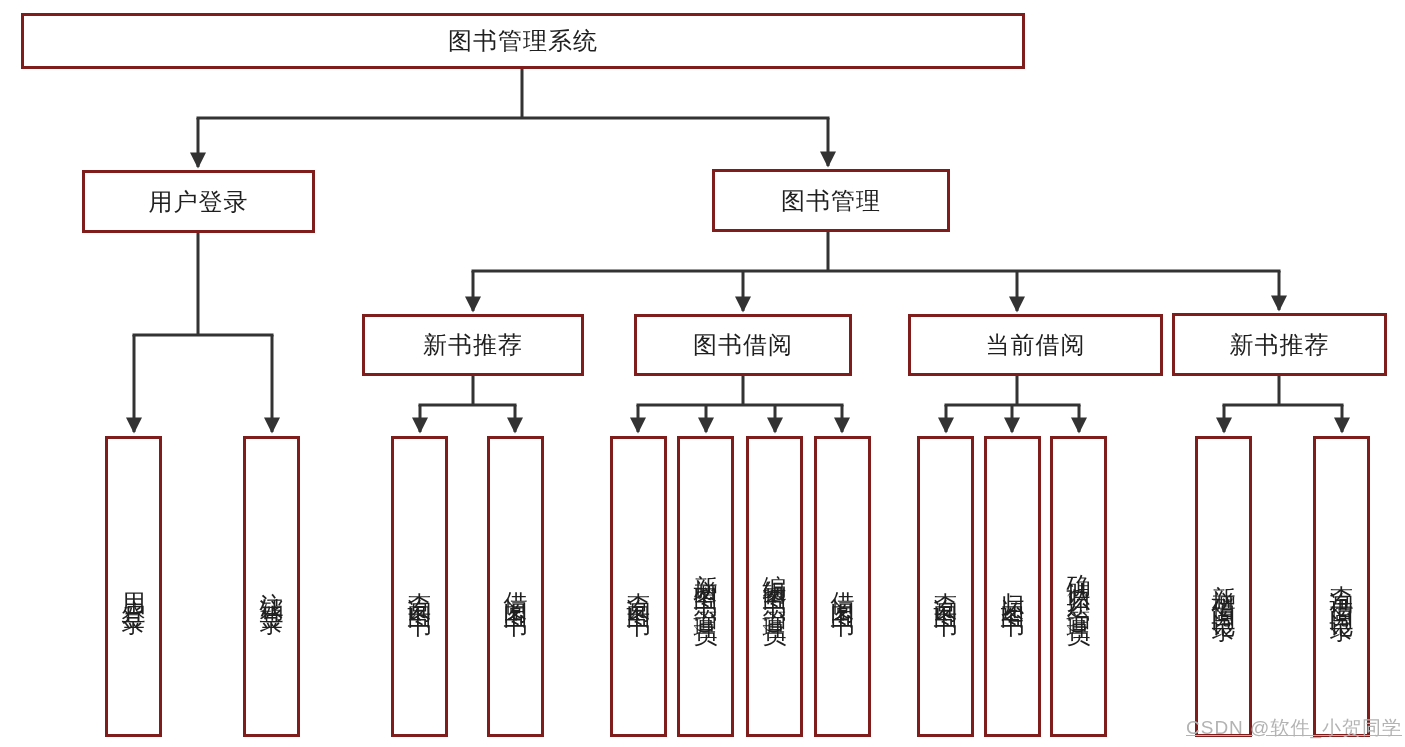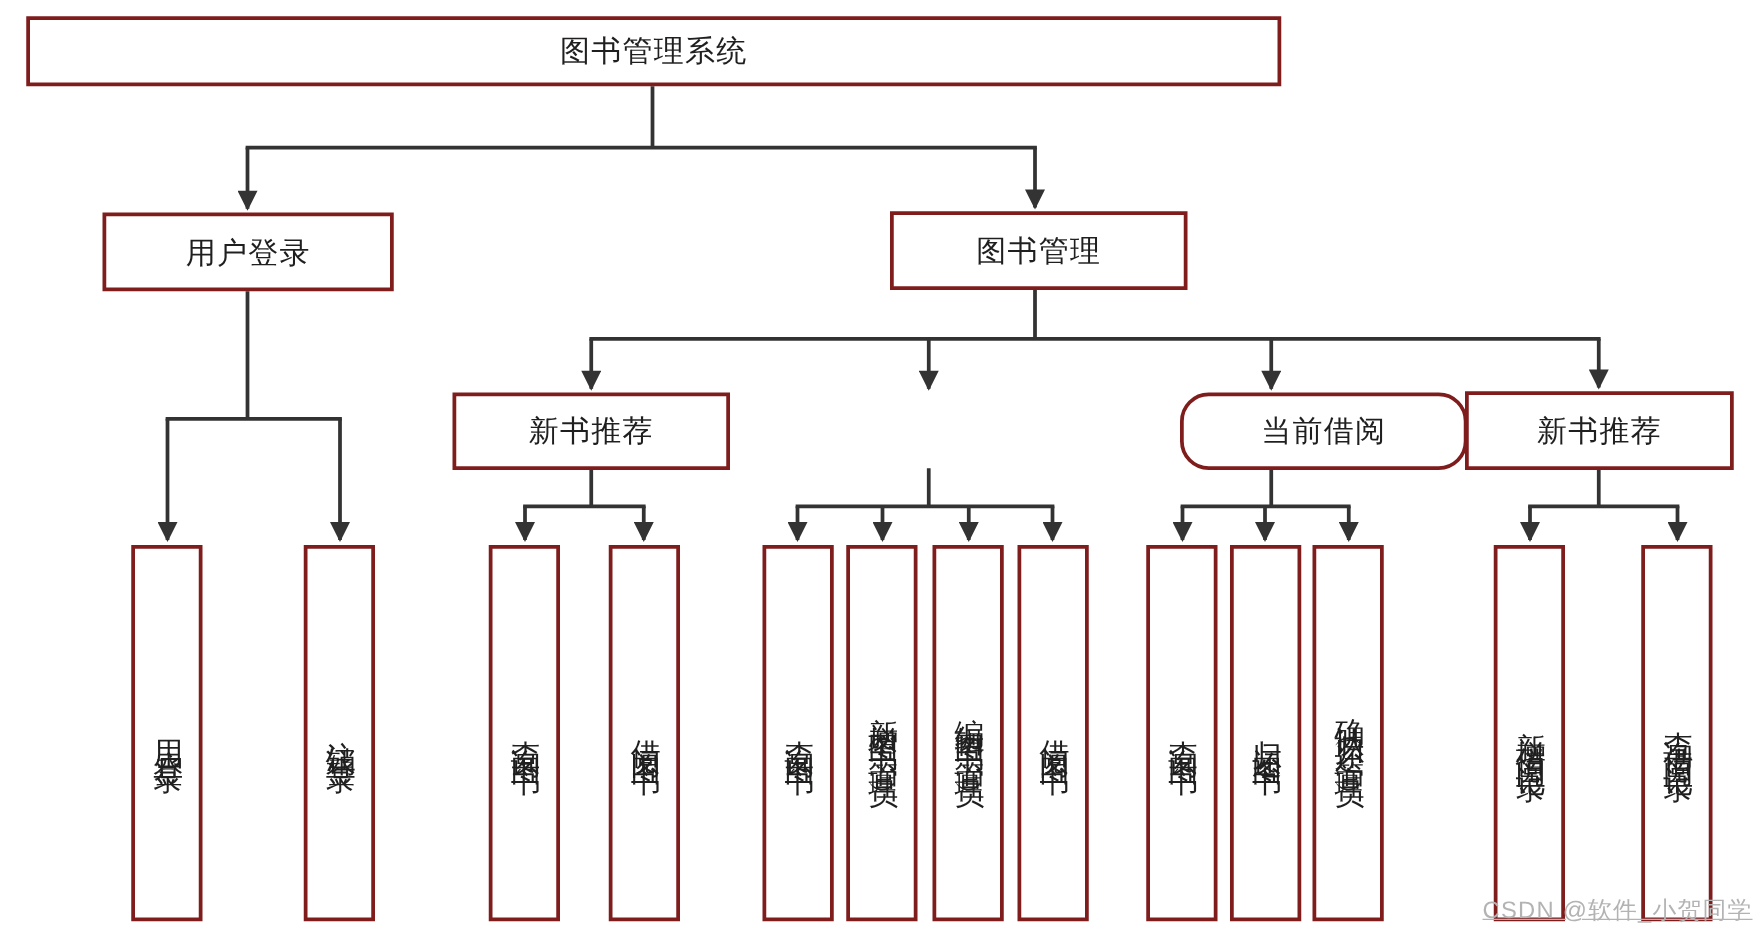--- a/index.html
+++ b/index.html
@@ -66,21 +66,22 @@
       <line x1="1342" y1="405" x2="1342" y2="432" marker-end="url(#ah)"></line>
     </g>
   </svg>
 
   <div class="box h" style="left:21px; top:13px; width:1004px; height:56px;">图书管理系统</div>
 
   <div class="box h" style="left:82px; top:170px; width:233px; height:63px;">用户登录</div>
   <div class="box h" style="left:712px; top:169px; width:238px; height:63px;">图书管理</div>
 
   <div class="box h" style="left:362px; top:314px; width:222px; height:62px;">新书推荐</div>
-  <div class="box h" style="left:944px; top:314px; width:230px; height:62px;border-radius:23px;">当前借阅</div>
+  <div class="box h" style="left:634px; top:314px; width:218px; height:62px;">图书借阅</div>
+  <div class="box h" style="left:908px; top:314px; width:255px; height:62px;">当前借阅</div>
   <div class="box h" style="left:1172px; top:313px; width:215px; height:63px;">新书推荐</div>
 
   <div class="box leaf" style="left:105px;">用户登录</div>
   <div class="box leaf" style="left:243px;">注销登录</div>
 
   <div class="box leaf" style="left:391px;">查询图书</div>
   <div class="box leaf" style="left:487px;">借阅图书</div>
 
   <div class="box leaf" style="left:610px;">查询图书</div>
   <div class="box leaf" style="left:677px;">新增图书（管理员）</div>

